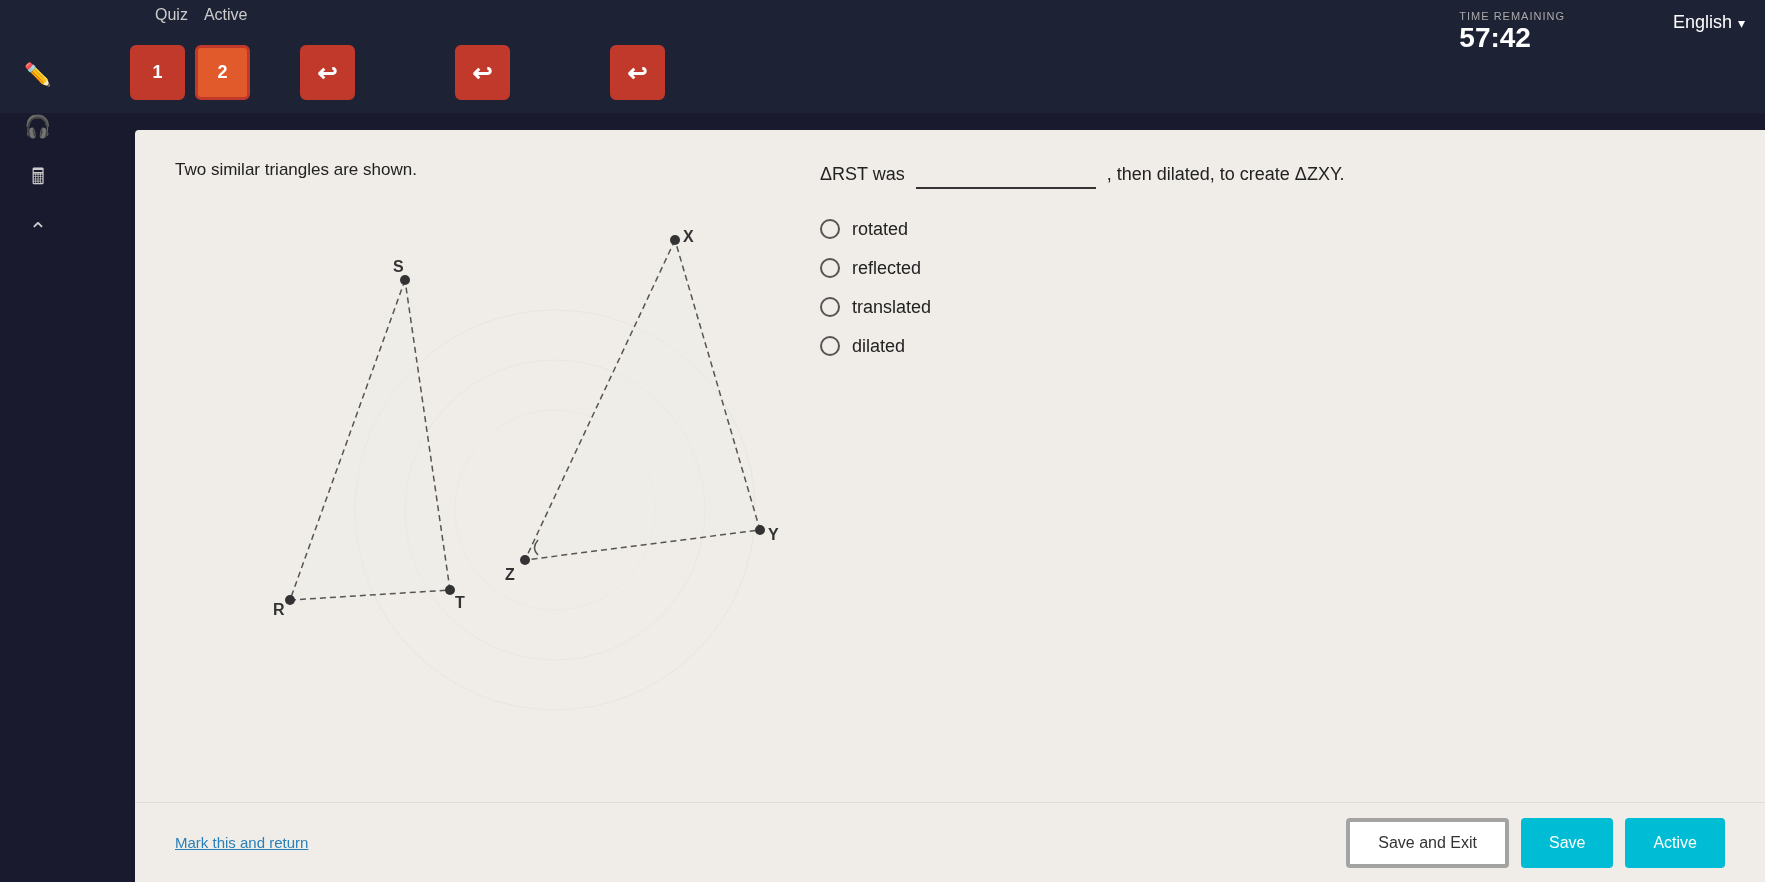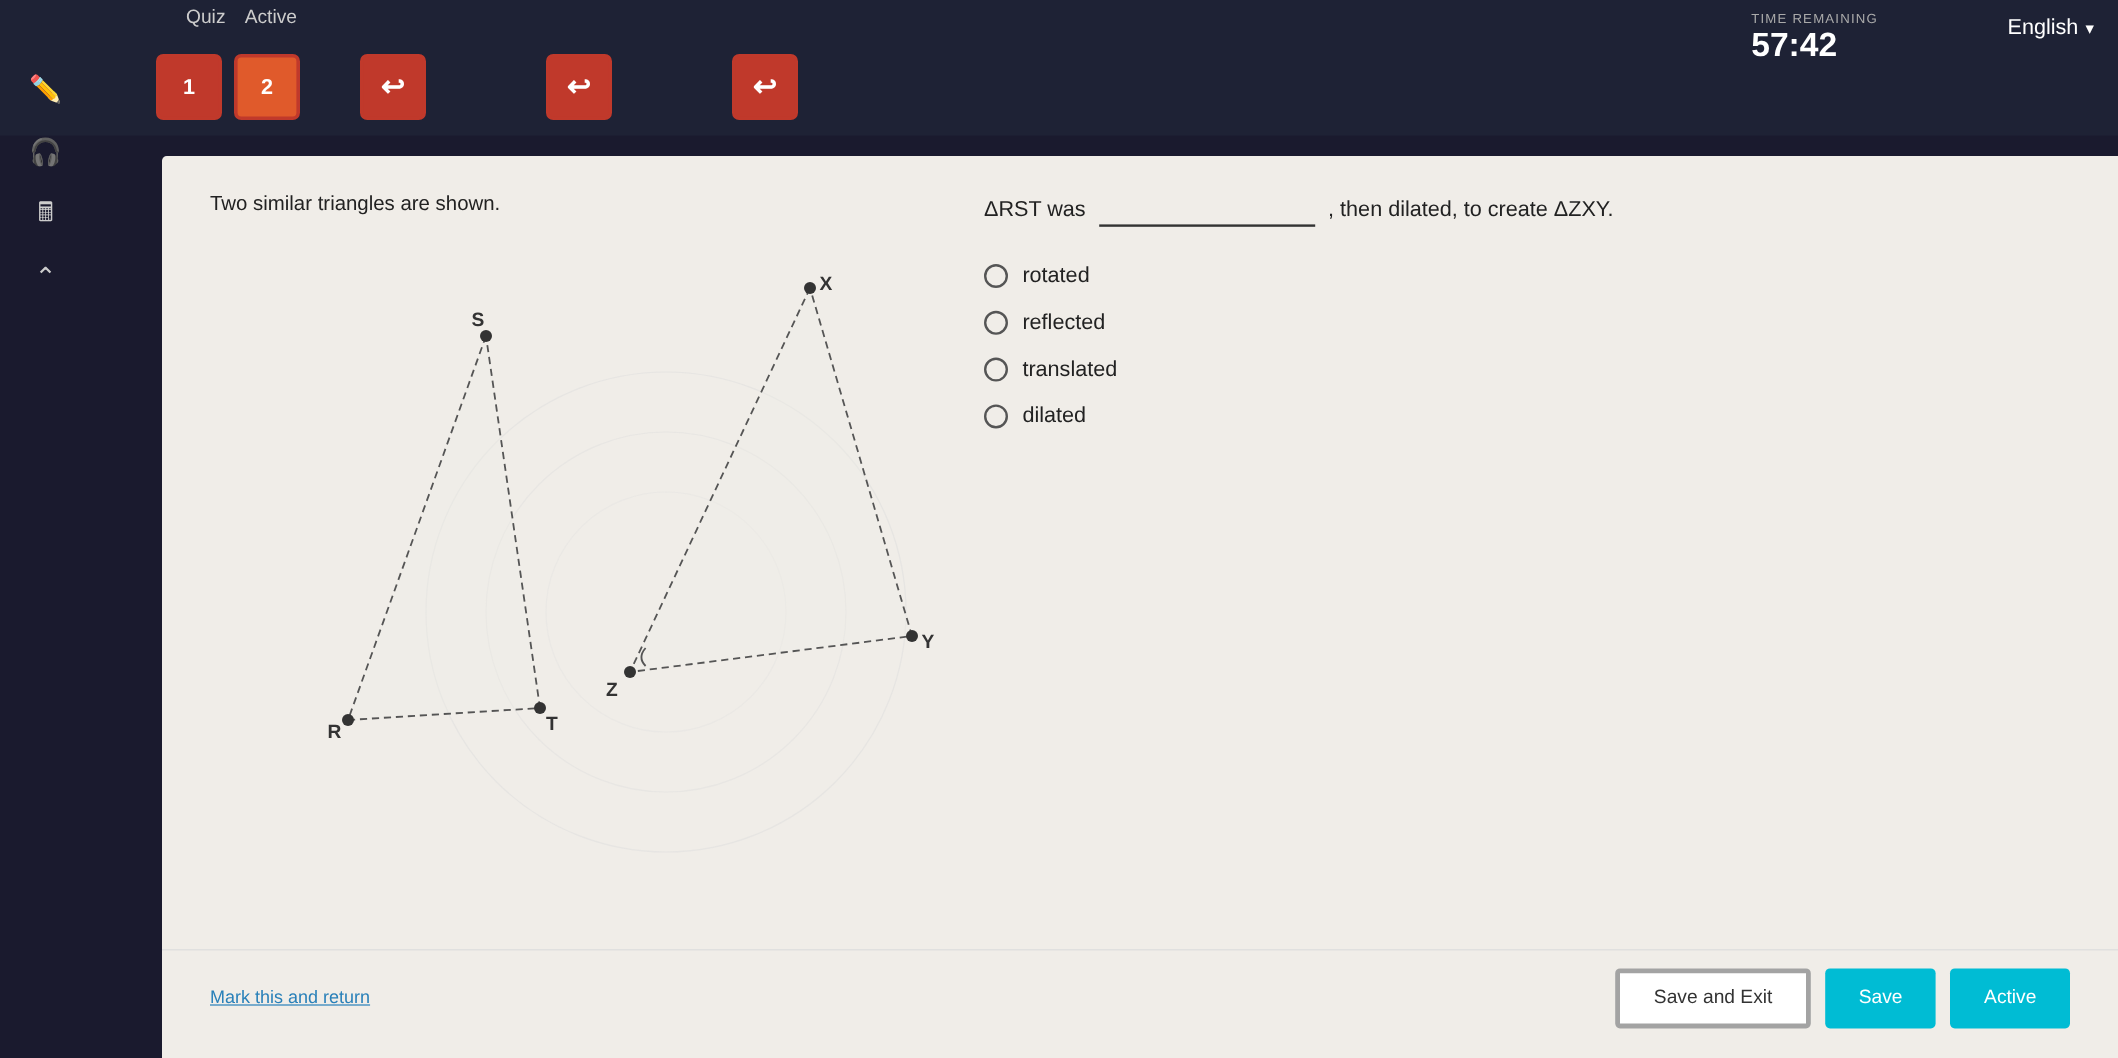--- a/index.html
+++ b/index.html
@@ -192,40 +192,40 @@
 
     .answer-options {
       display: flex;
       flex-direction: column;
       gap: 18px;
       margin-top: 20px;
     }
 
     .answer-option {
       display: flex;
-      align-items: flex-end;
+      align-items: center;
       gap: 12px;
       cursor: pointer;
       font-size: 18px;
       color: #222;
     }
 
     .radio-circle {
       width: 20px;
       height: 20px;
       border: 2px solid #555;
       border-radius: 50%;
       display: inline-block;
       flex-shrink: 0;
     }
 
     
     .bottom-bar {
       position: absolute;
-      bottom: 11px;
+      bottom: 0;
       left: 135px;
       right: 0;
       height: 80px;
       background: #f0ede8;
       display: flex;
       align-items: center;
       justify-content: space-between;
       padding: 0 40px;
       border-top: 1px solid #ddd;
     }

